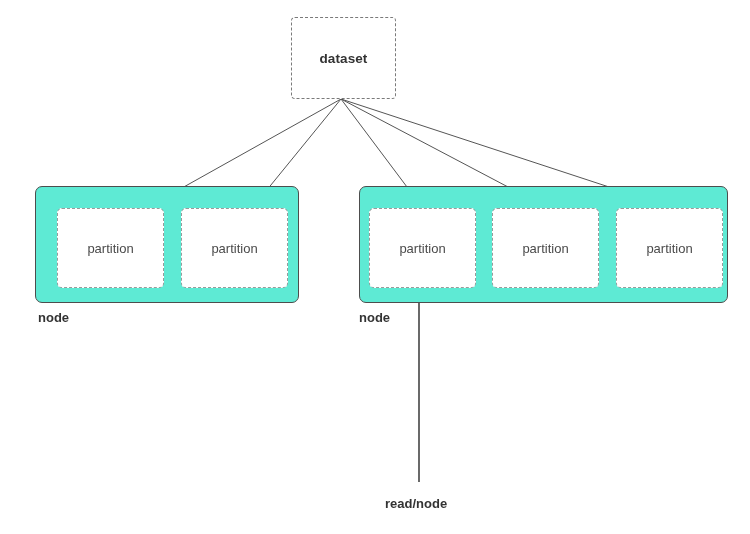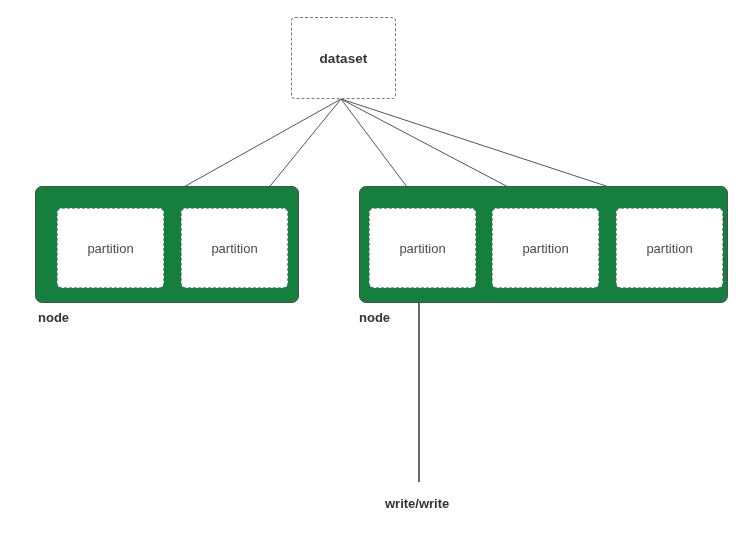--- a/index.html
+++ b/index.html
@@ -43,21 +43,21 @@
   .dataset-label {
     font-size: 13.5px;
     font-weight: bold;
     color: #333333;
     letter-spacing: 0.1px;
   }
   .node-box {
     position: absolute;
     border: 1.4px solid #4d4d4d;
     border-radius: 7px;
-    background: #15803d;
+    background: #5eead4;
     box-sizing: border-box;
   }
   .node-left {
     left: 27px;
     top: 186px;
     width: 264px;
     height: 117px;
   }
   .node-right {
     left: 351px;
@@ -150,15 +150,15 @@
     <div class="partition-box" style="left:132px;">
       <span class="partition-label">partition</span>
     </div>
     <div class="partition-box" style="left:256px;">
       <span class="partition-label">partition</span>
     </div>
   </div>
 
   <div class="node-caption caption-right">node</div>
 
-  <div class="rw-caption">write/write</div>
+  <div class="rw-caption">read/node</div>
 
 </div>
 
 </body></html>

